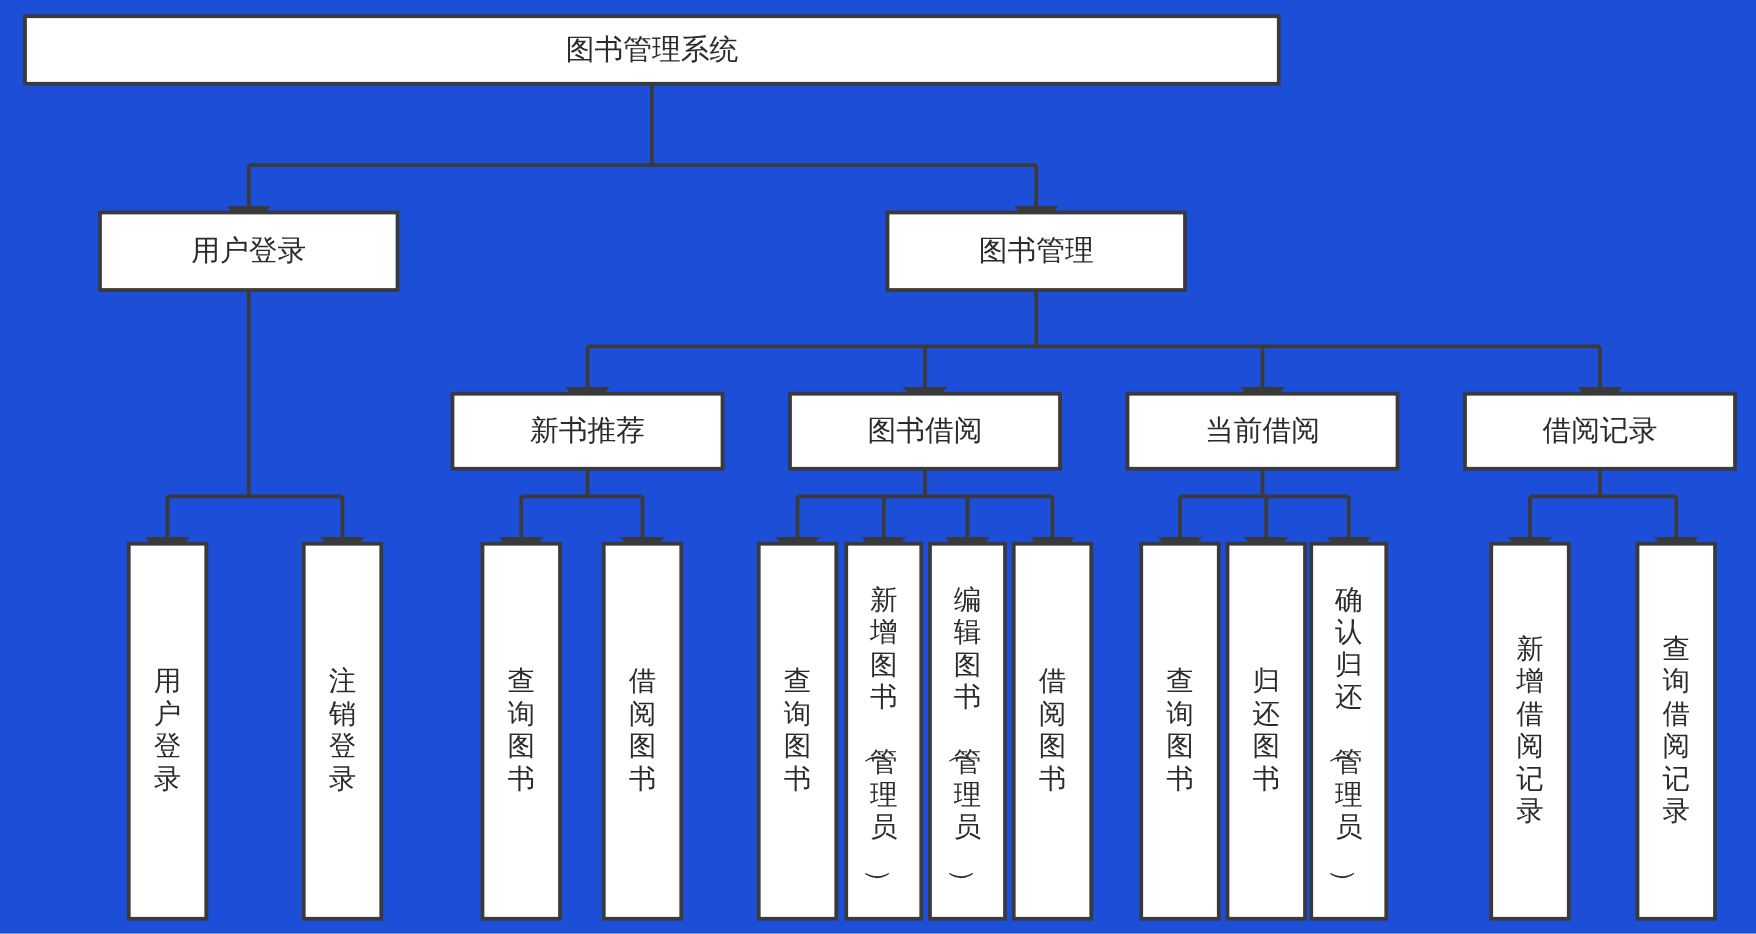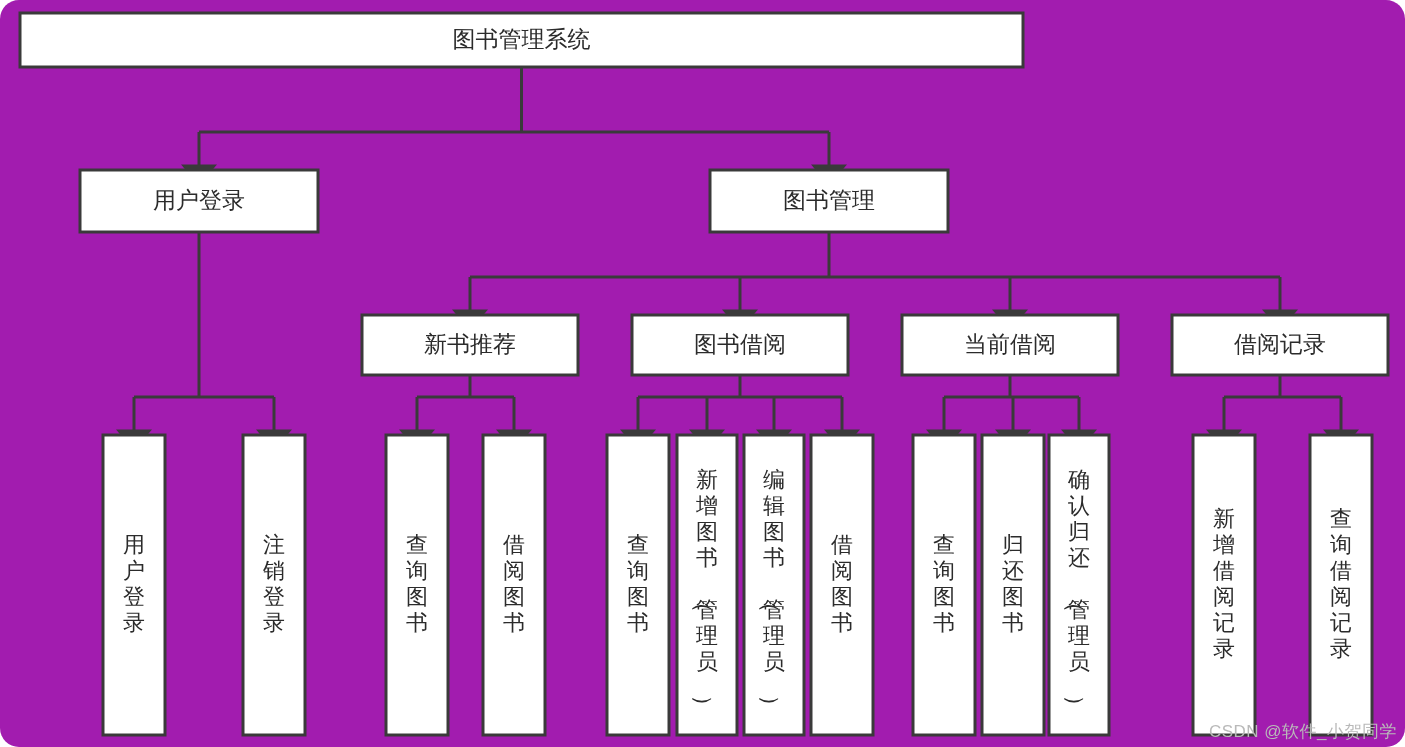--- a/index.html
+++ b/index.html
@@ -1,20 +1,20 @@
 <!DOCTYPE html>
 <html><head>
 <meta charset="utf-8">
 <style>
   html,body{margin:0;padding:0;background:#ffffff;}
   body{
     font-family:"Liberation Sans","DejaVu Sans",sans-serif;
     width:1405px;height:747px;overflow:hidden;
   }
-  #canvas{position:relative;width:1405px;height:747px;background:#a21caf;border-radius:19px;}
+  #canvas{position:relative;width:1405px;height:747px;background:#1d4ed8;}
   svg#diagram{position:absolute;left:0;top:0;width:1405px;height:747px;display:block;}
   .node-rect{fill:#ffffff;stroke:#3a3a3a;stroke-width:3;}
   .connector{stroke:#3a3a3a;stroke-width:3;fill:none;stroke-linecap:butt;}
   .node-label{
     fill:#2b2b2b;
     font-family:"Liberation Sans","DejaVu Sans",sans-serif;
     text-anchor:middle;
     dominant-baseline:middle;
   }
   .label-h{font-size:23px;}
@@ -179,14 +179,13 @@
           <title>新增借阅记录</title>
         </g>
         <g>
           <rect x="1310" y="435" width="62" height="300" class="node-rect"></rect>
           <text x="1341" y="520" class="node-label label-v"><tspan x="1341" dy="0">查</tspan><tspan x="1341" dy="26">询</tspan><tspan x="1341" dy="26">借</tspan><tspan x="1341" dy="26">阅</tspan><tspan x="1341" dy="26">记</tspan><tspan x="1341" dy="26">录</tspan></text>
           <title>查询借阅记录</title>
         </g>
       </g>
   </svg>
 
-  <div class="watermark">CSDN @软件_小贺同学</div>
 </div>
 
 </body></html>

